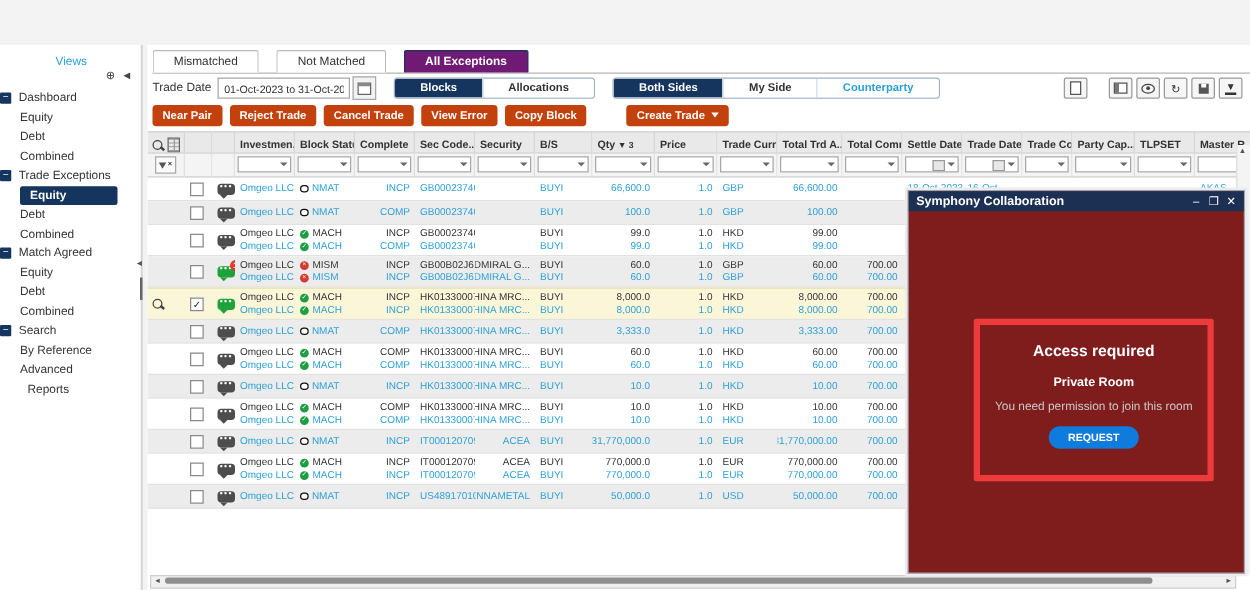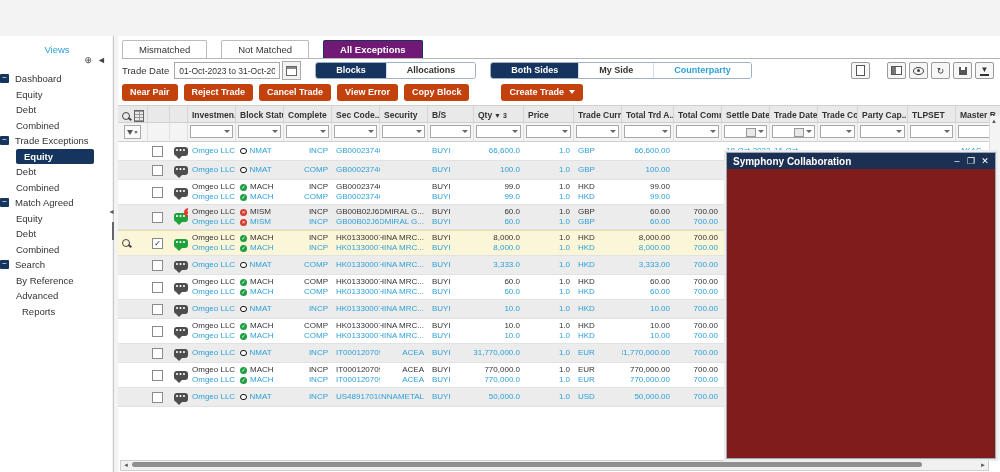--- a/index.html
+++ b/index.html
@@ -1316,15 +1316,21 @@
 
   <div class="sym">
     <div class="sym-title">
       <span class="t">Symphony Collaboration</span>
       <span class="sym-ctrl">
         <span>–</span>
         <span>❐</span>
         <span>✕</span>
       </span>
     </div>
+    <div class="redbox">
+      <div class="acc-title">Access required</div>
+      <div class="room">Private Room</div>
+      <div class="msg">You need permission to join this room</div>
+      <div class="reqbtn">REQUEST</div>
+    </div>
   </div>
 
 </div>
 
 </body></html>

